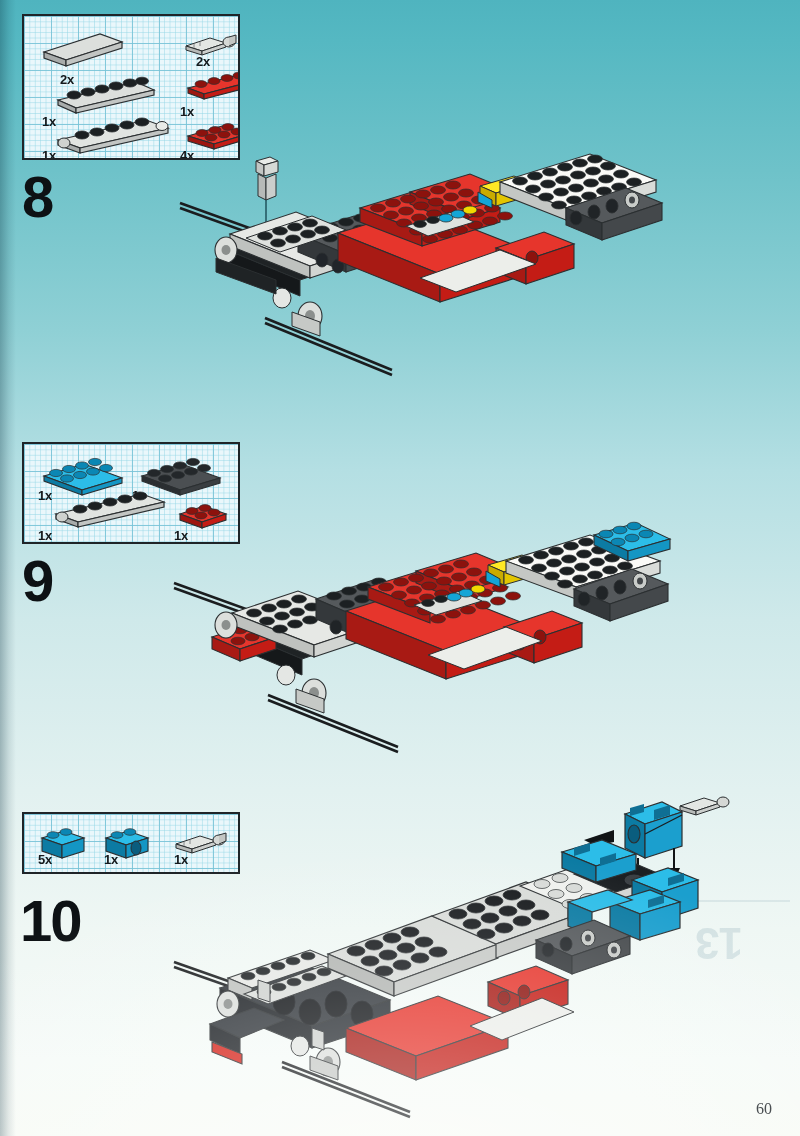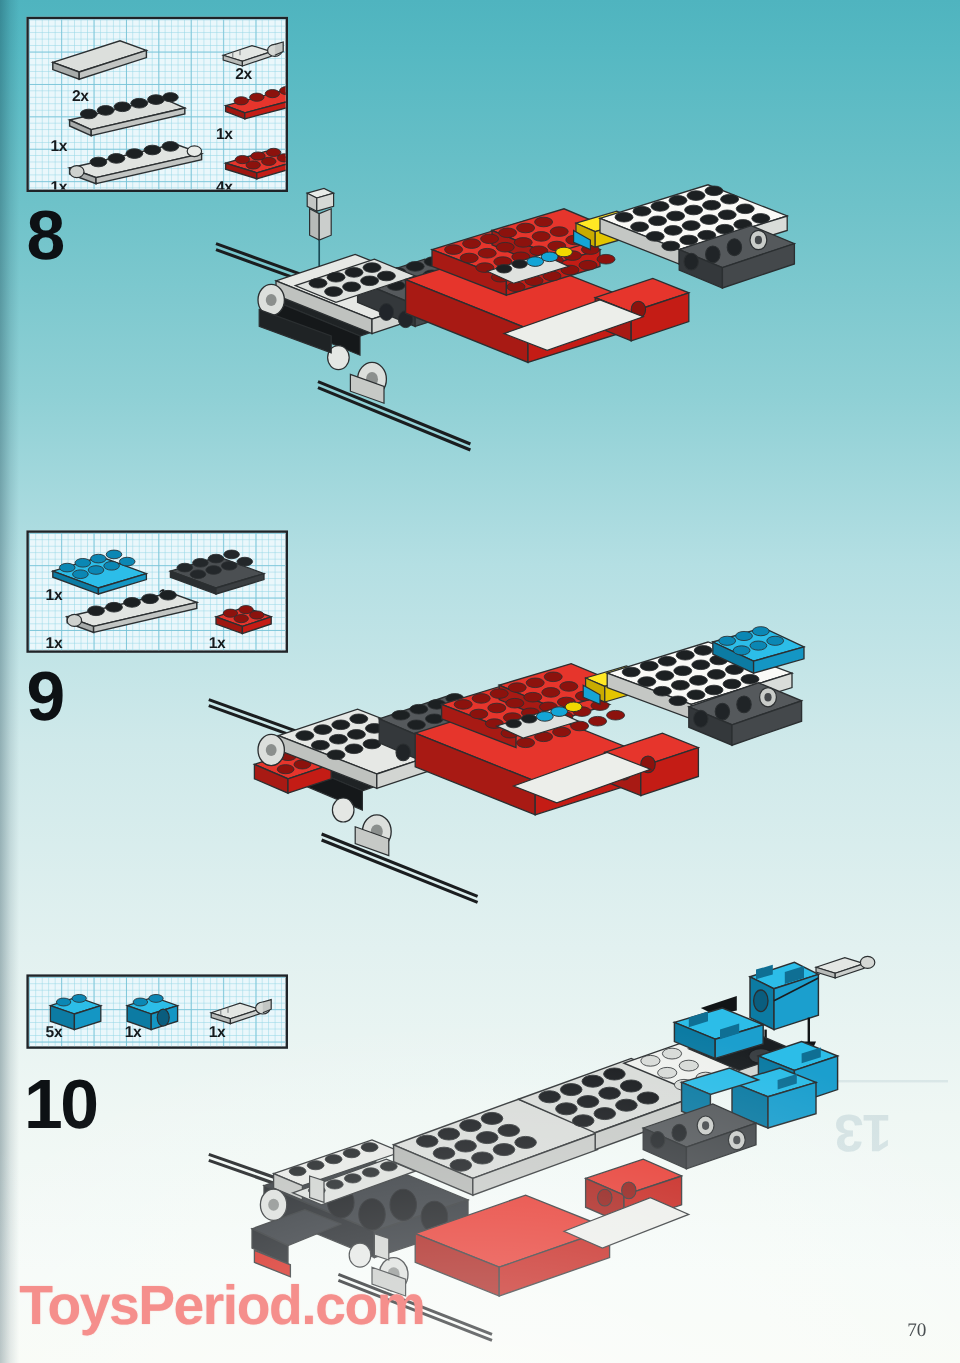--- a/index.html
+++ b/index.html
@@ -863,16 +863,15 @@
         <ellipse cx="130" cy="256" rx="9" ry="10" fill="#e4e7e4" stroke="#2b2f31" stroke-width="1"></ellipse>
       </g>
       <polygon points="140,266 168,276 168,290 140,280" fill="#c6c9c6" stroke="#2b2f31" stroke-width="1"></polygon>
       <polygon points="88,190 100,194 100,212 88,208" fill="#cfd2cf" stroke="#2b2f31" stroke-width="1"></polygon>
       <polygon points="142,238 154,242 154,260 142,256" fill="#cfd2cf" stroke="#2b2f31" stroke-width="1"></polygon>
     </svg>
   </div>
 
   <div id="paperTint"></div>
 
-  <div id="watermark">ToysPeriod.com</div>
-  <div id="page-number">70</div>
+  <div id="page-number">60</div>
 
 </div>
 
 </body></html>

